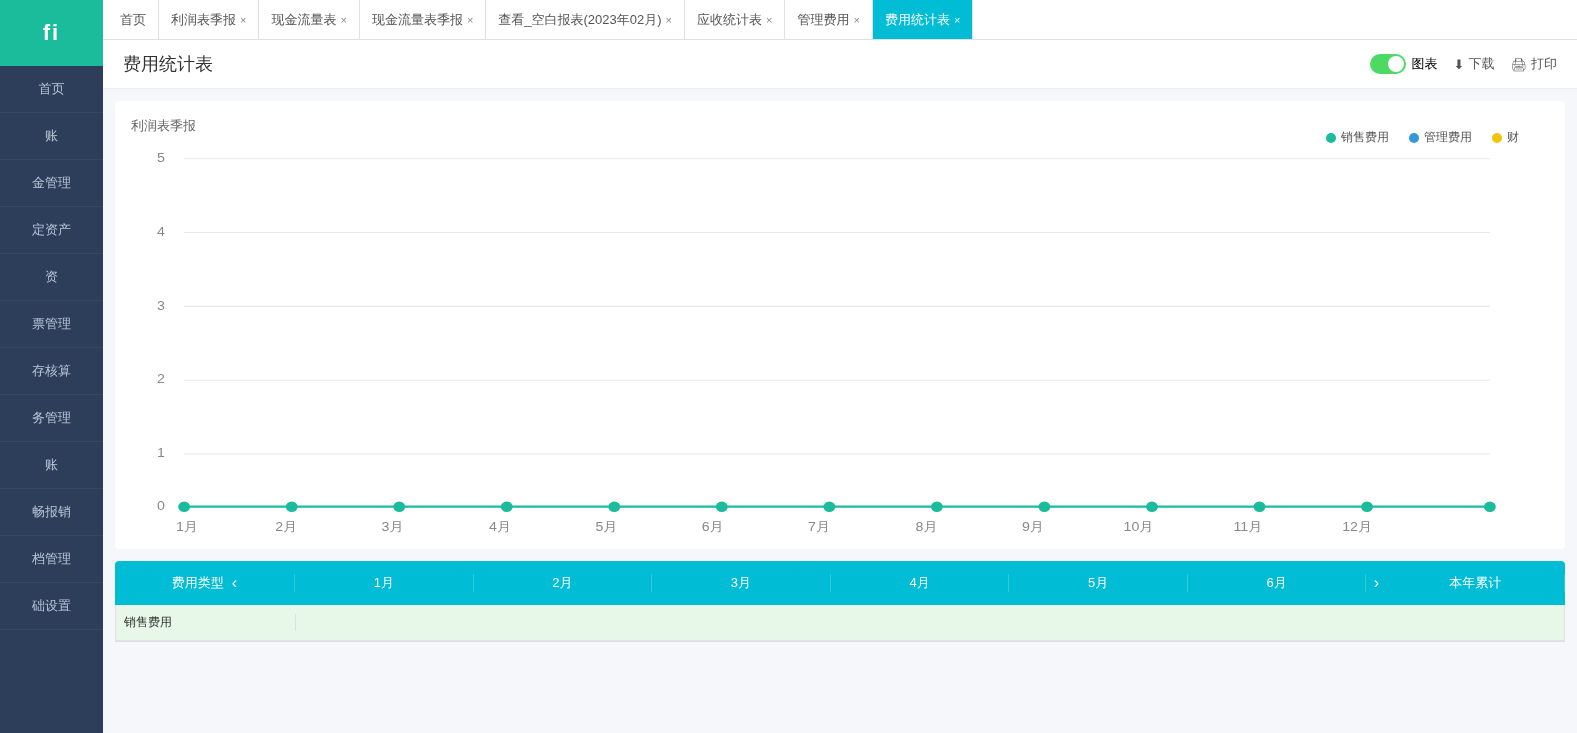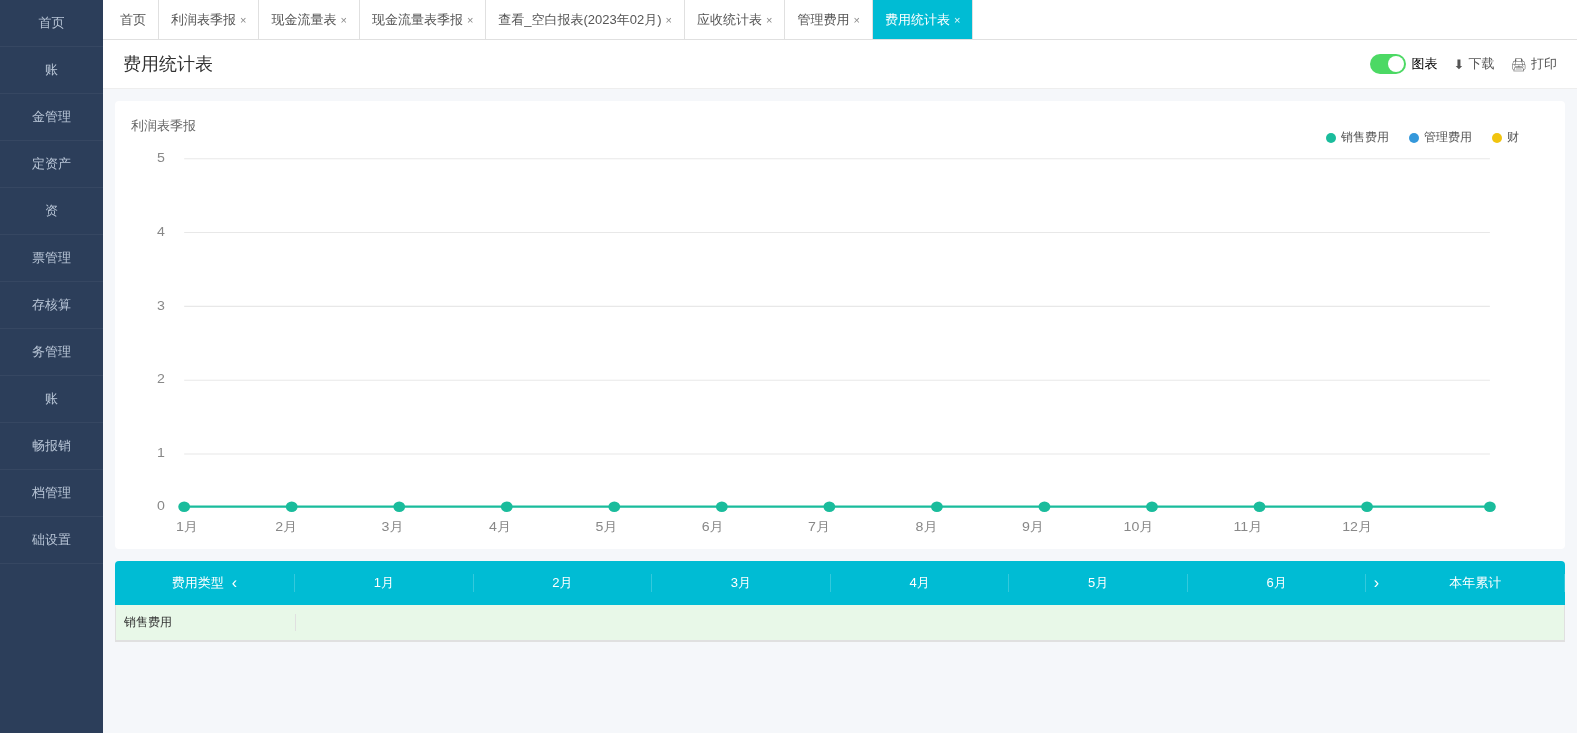--- a/index.html
+++ b/index.html
@@ -227,20 +227,21 @@
       text-align: center;
       border-right: 1px solid #e0e0e0;
     }
     .table-cell.category { width: 180px; text-align: left; }
     .table-cell.month { flex: 1; }
   </style>
 </head>
 <body>
 
 <div class="sidebar">
+  <div class="sidebar-logo">fi</div>
   <div class="sidebar-item">首页</div>
   <div class="sidebar-item">账</div>
   <div class="sidebar-item">金管理</div>
   <div class="sidebar-item">定资产</div>
   <div class="sidebar-item">资</div>
   <div class="sidebar-item">票管理</div>
   <div class="sidebar-item">存核算</div>
   <div class="sidebar-item">务管理</div>
   <div class="sidebar-item">账</div>
   <div class="sidebar-item">畅报销</div>

